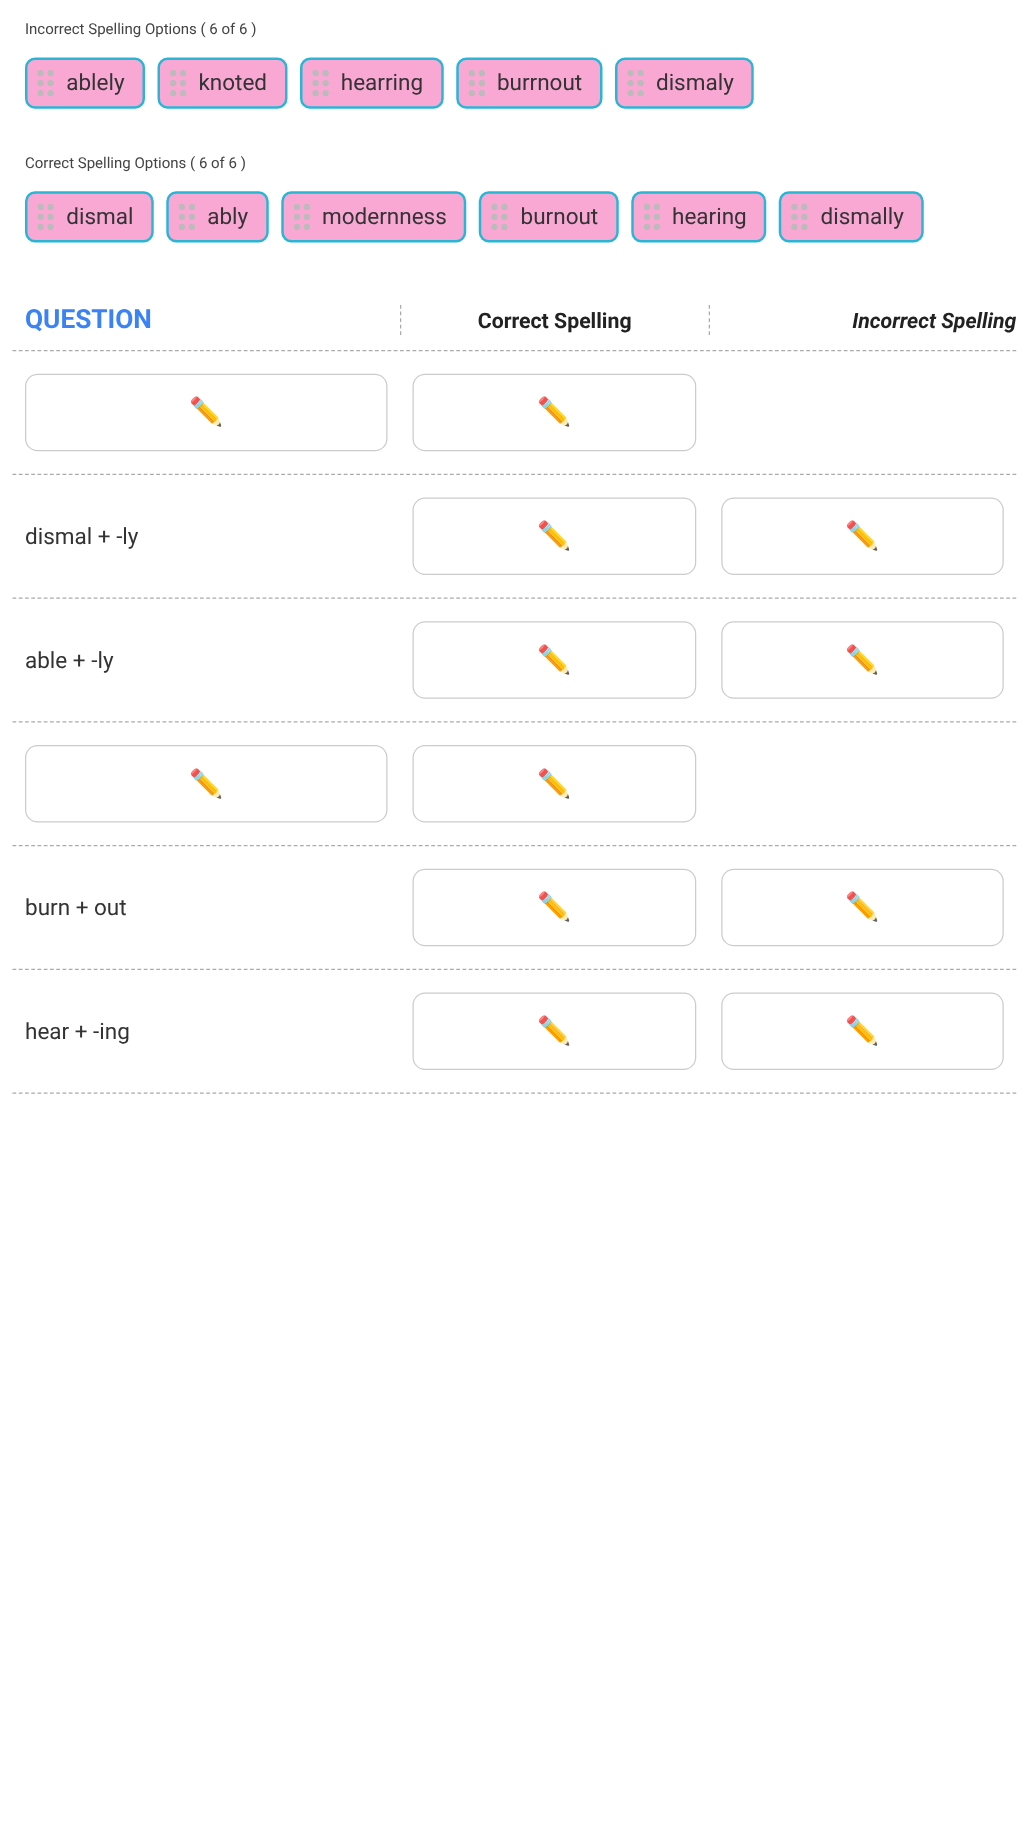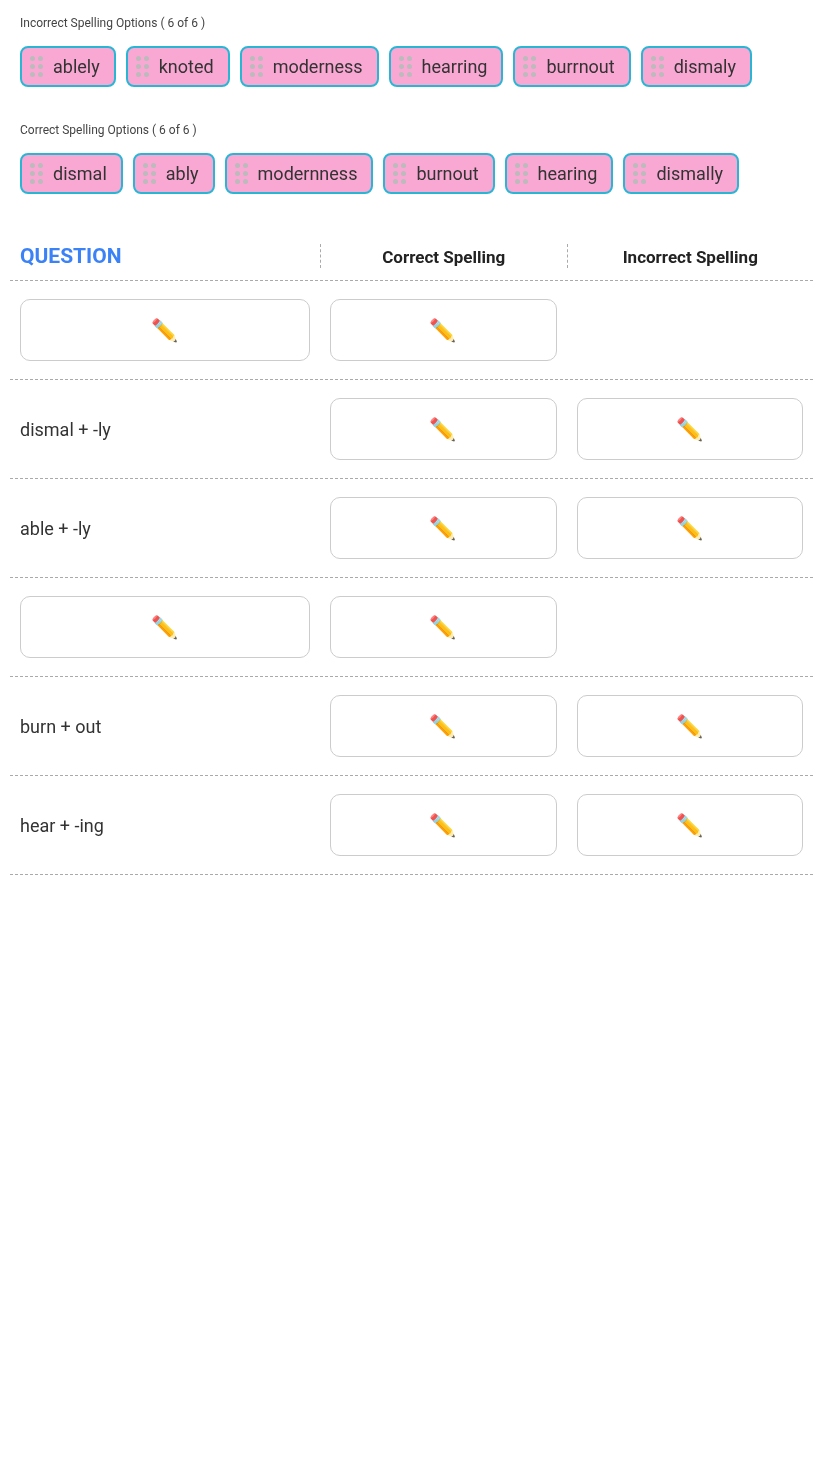--- a/index.html
+++ b/index.html
@@ -160,31 +160,20 @@
       </div>
       <div class="chip">
         <div class="chip-dots">
           <div class="chip-dot"></div>
           <div class="chip-dot"></div>
           <div class="chip-dot"></div>
           <div class="chip-dot"></div>
           <div class="chip-dot"></div>
           <div class="chip-dot"></div>
         </div>
-        <span class="chip-label">moderness</span>
-      </div>
-      <div class="chip">
-        <div class="chip-dots">
-          <div class="chip-dot"></div>
-          <div class="chip-dot"></div>
-          <div class="chip-dot"></div>
-          <div class="chip-dot"></div>
-          <div class="chip-dot"></div>
-          <div class="chip-dot"></div>
-        </div>
         <span class="chip-label">hearring</span>
       </div>
       <div class="chip">
         <div class="chip-dots">
           <div class="chip-dot"></div>
           <div class="chip-dot"></div>
           <div class="chip-dot"></div>
           <div class="chip-dot"></div>
           <div class="chip-dot"></div>
           <div class="chip-dot"></div>
@@ -277,21 +266,21 @@
       </div>
     </div>
 </div>
 
 <div class="table-section">
   <div class="table-header">
     <div class="col-question">QUESTION</div>
     <div class="col-correct header-vert-line" style="padding-top:0; display:flex; align-items:flex-end; justify-content:center; padding-bottom:0;">
       <span style="text-align:left;">Correct Spelling</span>
     </div>
-    <div class="col-incorrect header-vert-line" style="display:flex; align-items:flex-end; justify-content:center; padding-bottom:0;">
+    <div class="col-incorrect header-vert-line" style="display:flex; align-items:flex-end; justify-content:flex-end; padding-bottom:0;font-style:italic;">
       <span style="text-align:center;">Incorrect Spelling</span>
     </div>
   </div>
   <div id="table-rows-container">
       <div class="table-row">
       <div class="pencil-box" style="border-left: 1.5px dashed #aaa; border-top:none; border-bottom:none; border-right:none; border-radius:0; border: 1.5px solid #ccc; border-radius:10px; margin:0 10px;">
         <span class="pencil-icon">✏️</span>
       </div>
       <div class="pencil-box" style="border-left: 1.5px dashed #aaa; border-top:none; border-bottom:none; border-right:none; border-radius:0; border: 1.5px solid #ccc; border-radius:10px; margin:0 10px;">
         <span class="pencil-icon">✏️</span>

